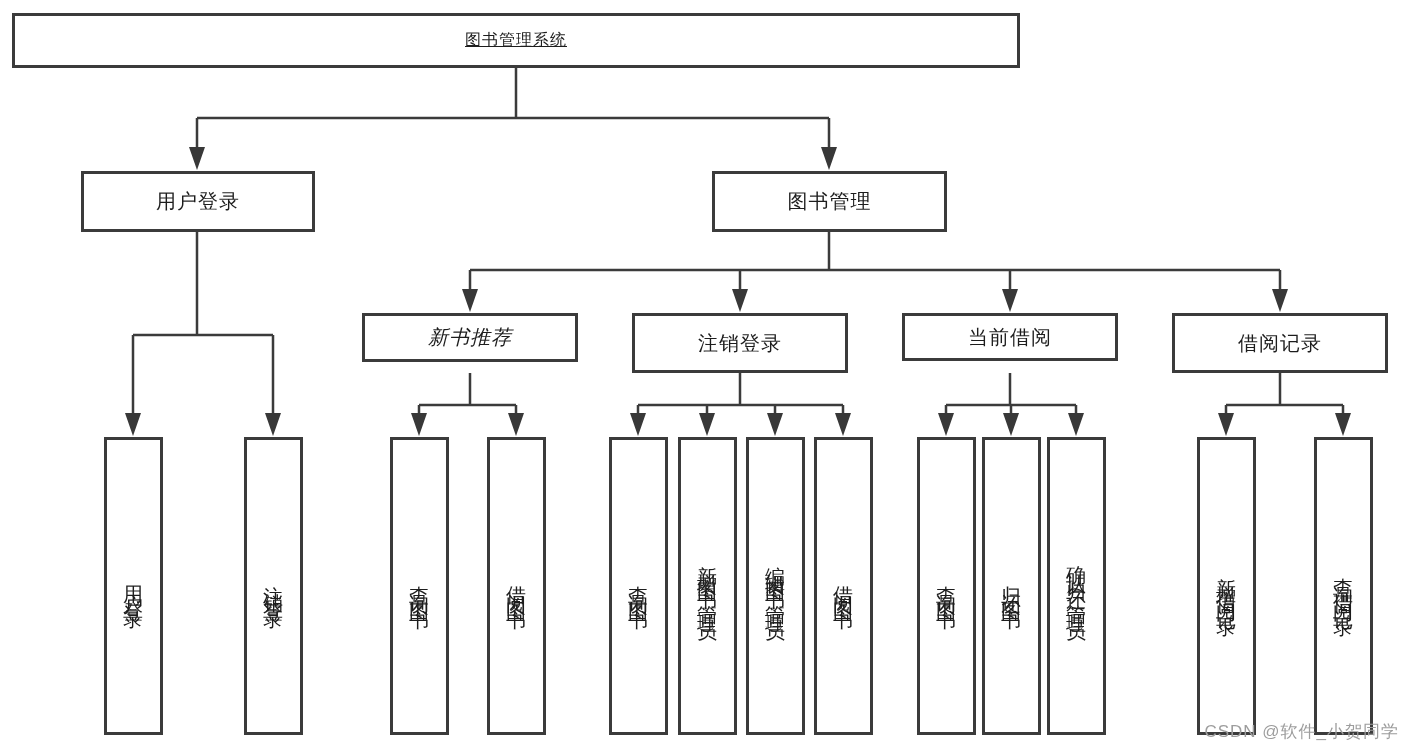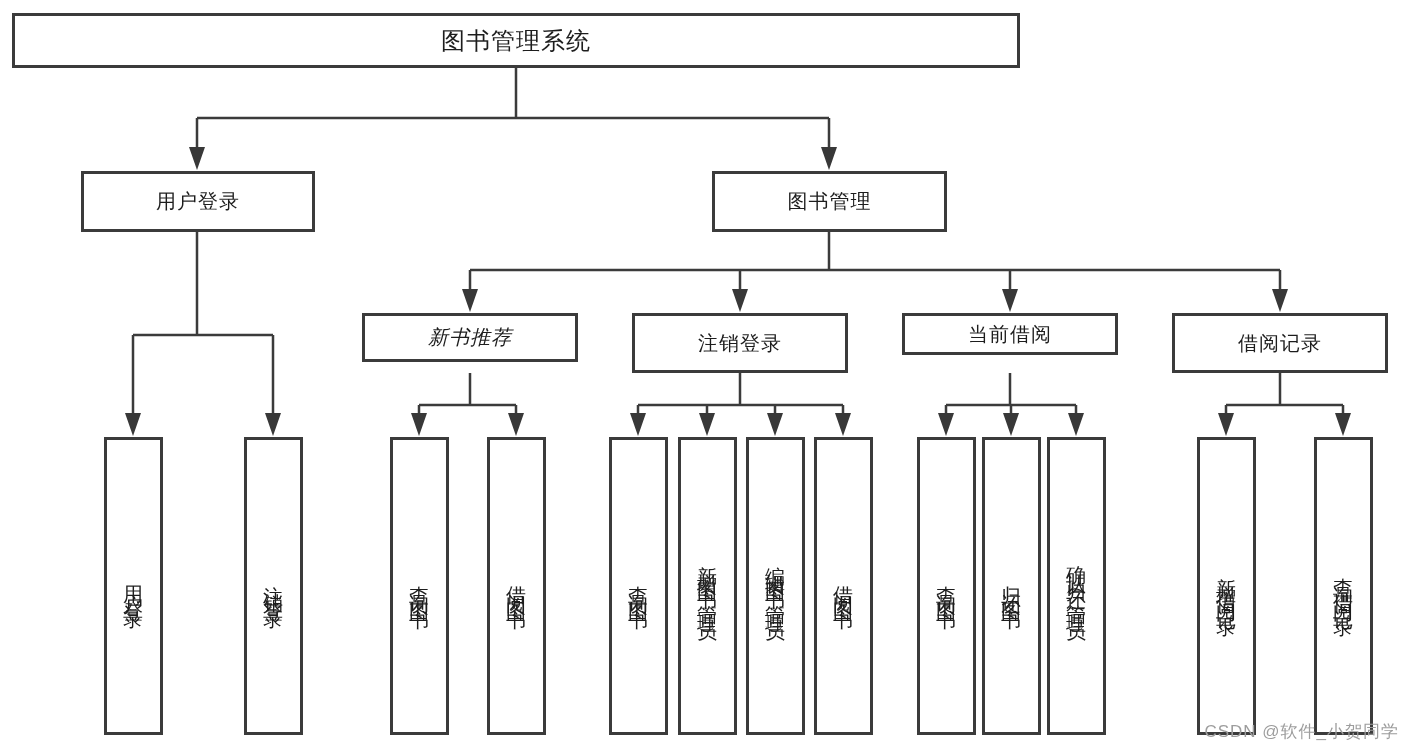--- a/index.html
+++ b/index.html
@@ -24,21 +24,21 @@
   .node {
     position: absolute;
     border: 3px solid #3b3b3b;
     background: #ffffff;
     display: flex;
     align-items: center;
     justify-content: center;
     text-align: center;
     color: #1d1d1d;
   }
-  .node.root  { font-size: 24px; letter-spacing: 1px; }
+  .node.root  { font-size: 16px; letter-spacing: 1px; text-decoration: underline; }
   .node.level { font-size: 20px; letter-spacing: 1px; }
   .node.leaf  { font-size: 20px; }
   .leaf .vtext {
     writing-mode: vertical-lr;
     text-orientation: mixed;
     letter-spacing: 8px;
     line-height: 1.0;
     white-space: nowrap;
   }
   .watermark {
@@ -98,21 +98,21 @@
     </g>
   </svg>
 
   <div class="node root" style="left:12px; top:13px; width:1008px; height:55px;">图书管理系统</div>
 
   <div class="node level" style="left:81px; top:171px; width:234px; height:61px;">用户登录</div>
   <div class="node level" style="left:712px; top:171px; width:235px; height:61px;">图书管理</div>
 
   <div class="node level" style="left:362px; top:313px; width:216px; height:49px;font-style:italic;">新书推荐</div>
   <div class="node level" style="left:632px; top:313px; width:216px; height:60px;">注销登录</div>
-  <div class="node level" style="left:902px; top:313px; width:216px; height:42px;">当前借阅</div>
+  <div class="node level" style="left:902px; top:313px; width:216px; height:48px;">当前借阅</div>
   <div class="node level" style="left:1172px; top:313px; width:216px; height:60px;">借阅记录</div>
 
   <div class="node leaf" style="left:104px; top:437px; width:59px; height:298px;">
     <span class="vtext">用户登录</span>
   </div>
   <div class="node leaf" style="left:244px; top:437px; width:59px; height:298px;">
     <span class="vtext">注销登录</span>
   </div>
 
   <div class="node leaf" style="left:390px; top:437px; width:59px; height:298px;">

